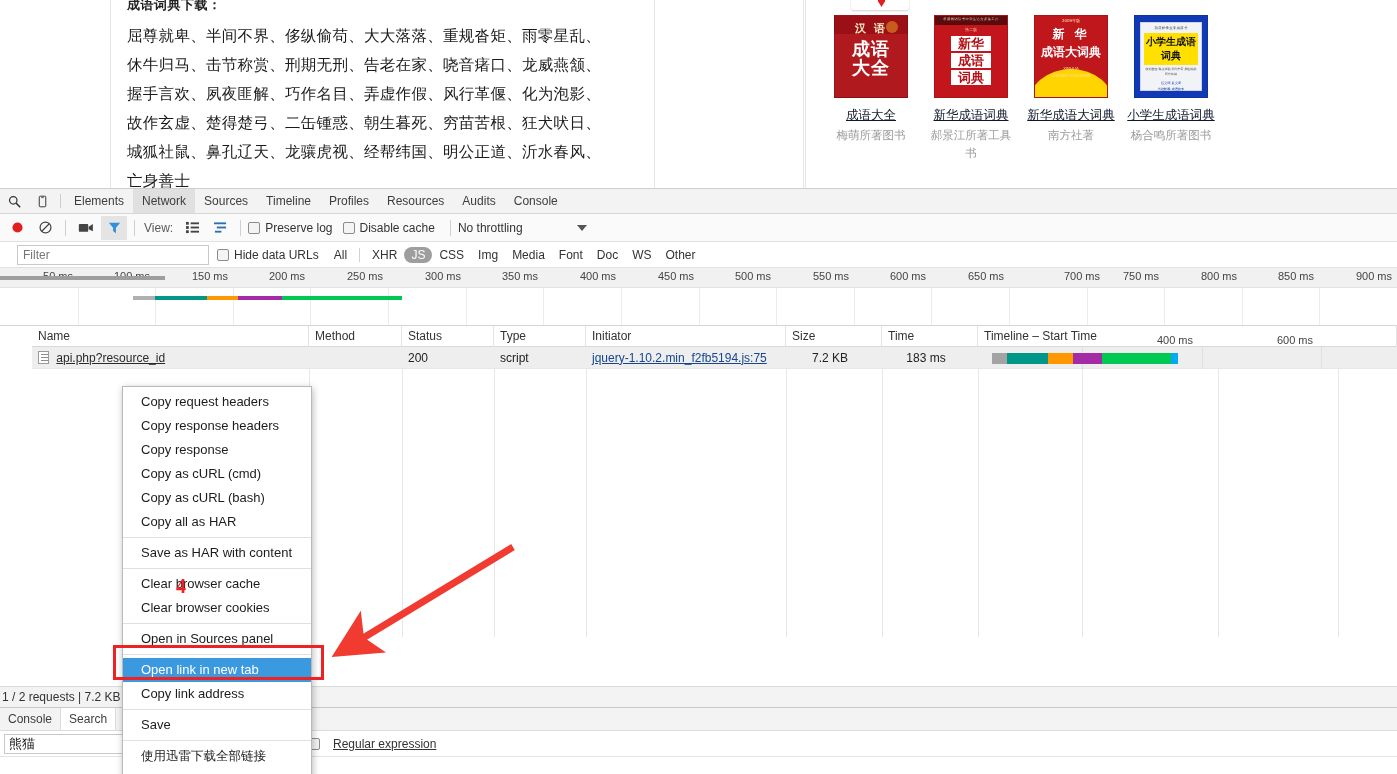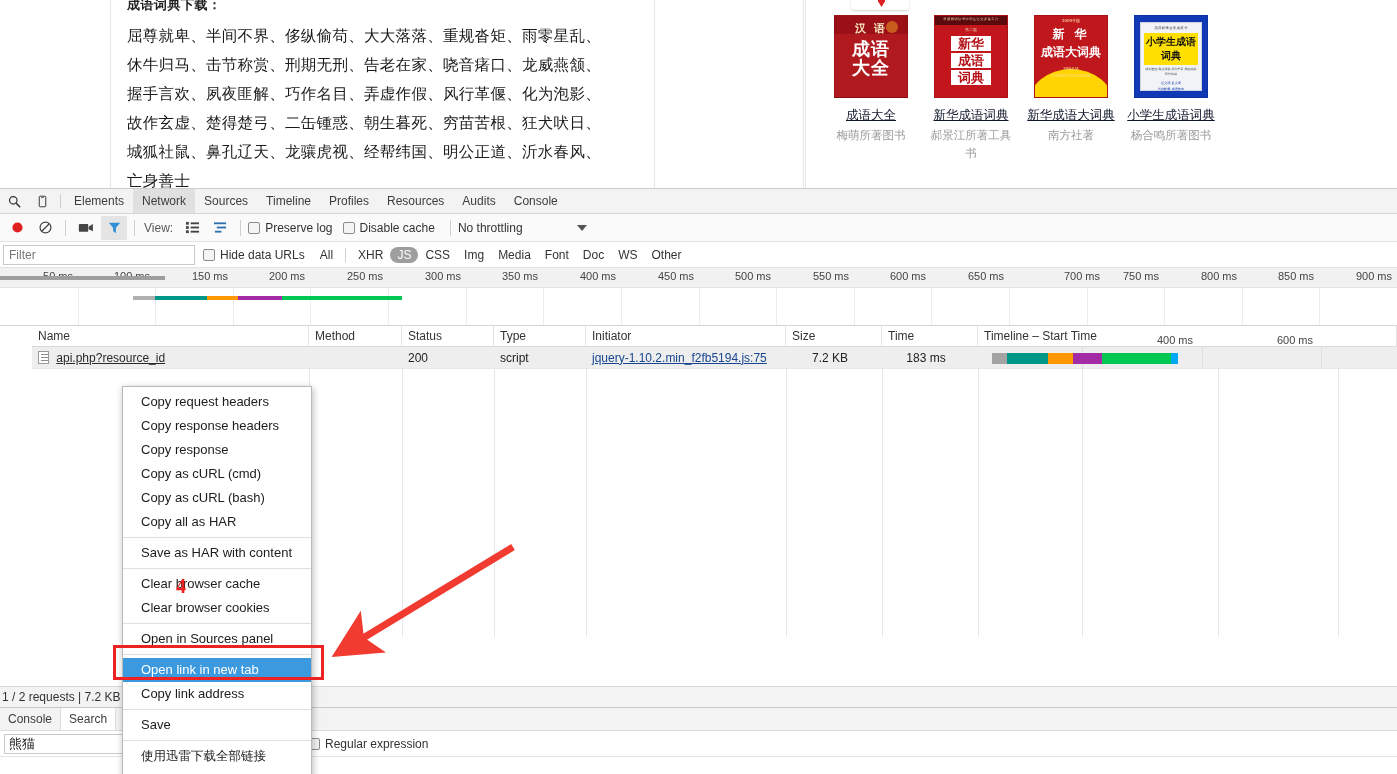--- a/index.html
+++ b/index.html
@@ -134,21 +134,21 @@
   .chk-wrap { display: flex; align-items: center; gap: 5px; font-size: 12px; color: #333; cursor: pointer; margin-right: 8px;}
   .chk {
     width: 12px; height: 12px; border: 1px solid #8c8c8c; background: #f4f4f4;
     border-radius: 2px; display: inline-block;
   }
   .throttle { display: flex; align-items: center; gap: 54px; font-size: 12px; color: #333; cursor: pointer; }
   .caret { width: 0; height: 0; border-left: 5px solid transparent; border-right: 5px solid transparent; border-top: 6px solid #555; }
 
   .dt-filterbar {
     height: 26px; display: flex; align-items: center; gap: 0;
-    border-bottom: 1px solid #e2e2e2; background: #fff; padding: 0 3px;
+    border-bottom: 1px solid #e2e2e2; background: #fff; padding: 0 17px;
   }
   .filter-input {
     width: 192px; height: 20px; border: 1px solid #c9c9c9; background: #fff;
     font-size: 12px; color: #9a9a9a; padding: 0 5px; outline: none;
     font-family: "Liberation Sans", sans-serif;
   }
   .ftype { font-size: 12px; color: #333; padding: 1px 7px; cursor: pointer; border-radius: 9px; }
   .ftype.sel { background: #9e9e9e; color: #fff; }
   .fsep { width: 1px; height: 14px; background: #d2d2d2; margin: 0 5px; }
 
@@ -207,21 +207,21 @@
   }
   .drawer-tabs { display: flex; height: 23px; align-items: stretch; border-bottom: 1px solid #dcdcdc; background: #f3f3f3; }
   .drawer-tab { padding: 0 8px; display: flex; align-items: center; font-size: 12px; color: #3d3d3d; cursor: pointer; }
   .drawer-tab.active { background: #fff; border-left: 1px solid #dcdcdc; border-right: 1px solid #dcdcdc; }
   .search-row { display: flex; align-items: center; height: 26px; border-bottom: 1px solid #e4e4e4; }
   .search-box {
     width: 250px; height: 20px; margin: 0 4px; border: 1px solid #c9c9c9;
     font-size: 13px; padding: 0 4px; outline: none; color: #111;
     font-family: "DejaVu Sans", sans-serif;
   }
-  .search-opt { font-size: 12px; color: #333; display: flex; align-items: center; gap: 5px; margin-left: 6px; }
+  .search-opt { font-size: 12px; color: #333; display: flex; align-items: center; gap: 13px; margin-left: 6px; text-decoration: underline; }
 
   
   .ctx-menu {
     position: absolute; left: 122px; top: 386px; width: 190px;
     background: #fff; border: 1px solid #b9b9b9;
     box-shadow: 1px 2px 7px rgba(0,0,0,.28);
     z-index: 60; padding: 3px 0;
     font-family: "Liberation Sans", sans-serif;
   }
   .ctx-item {

